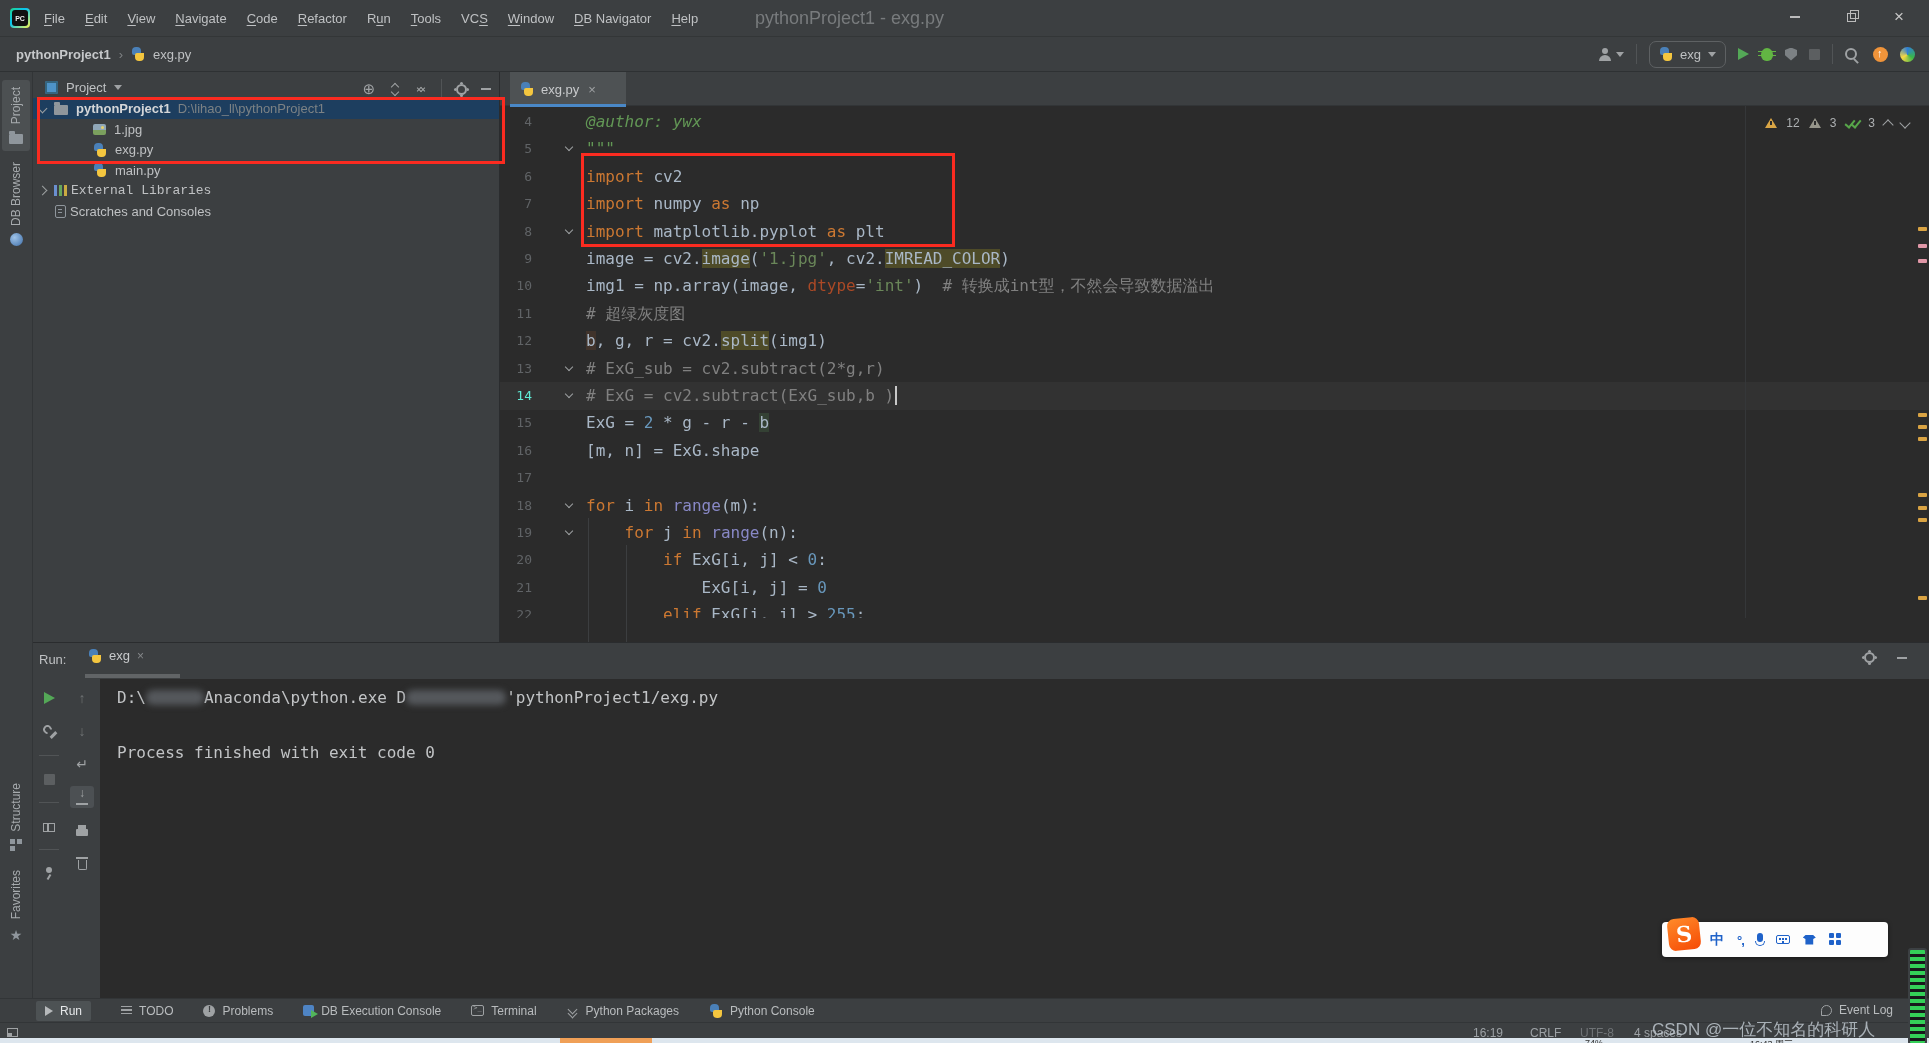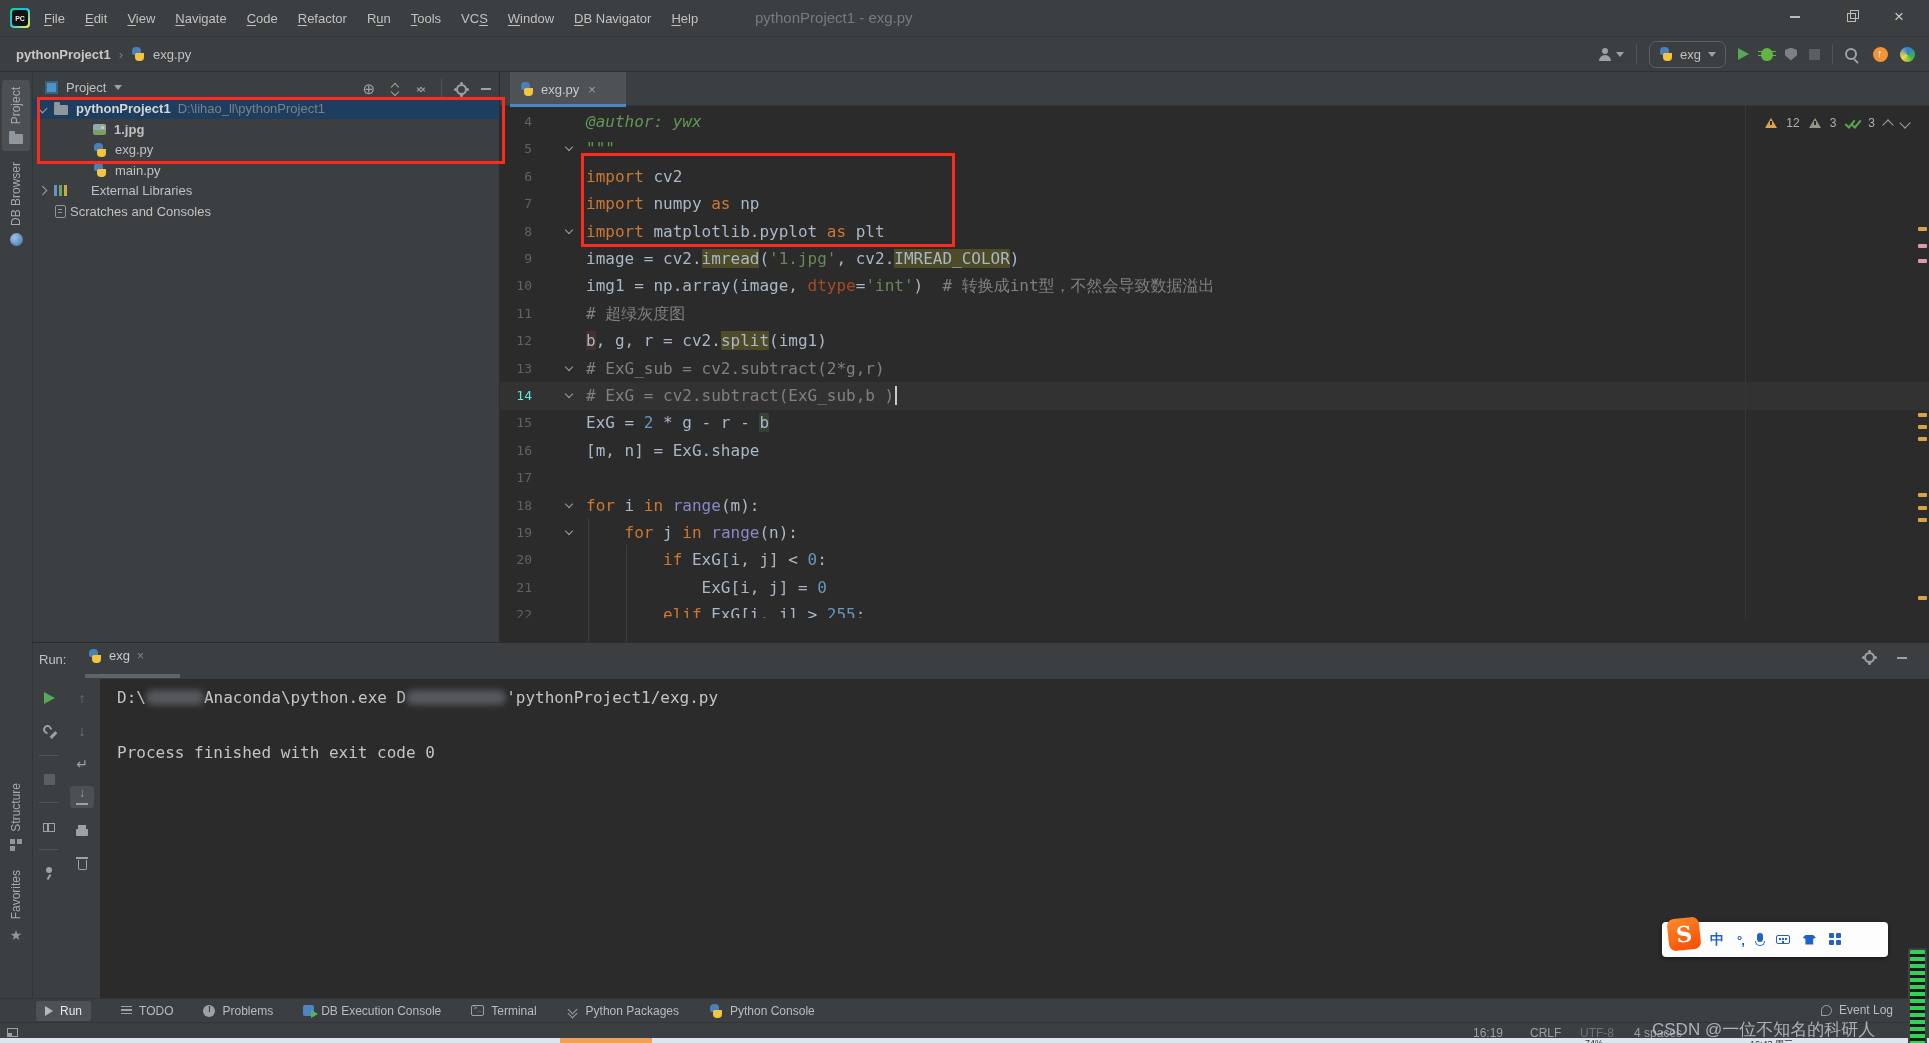--- a/index.html
+++ b/index.html
@@ -5,21 +5,21 @@
   html,body{margin:0;padding:0;background:#2b2b2b;}
   body{position:relative;width:1929px;height:1043px;overflow:hidden;
        font-family:"Liberation Sans",sans-serif;-webkit-font-smoothing:antialiased;}
   .abs{position:absolute;}
   
   #titlebar{position:absolute;left:0;top:0;width:100%;height:36px;background:#3c3f41;display:flex;align-items:center;}
   #navbar{position:absolute;left:0;top:36px;width:100%;height:36px;background:#3c3f41;border-top:1px solid #333637;border-bottom:1px solid #2e3133;box-sizing:border-box;display:flex;align-items:center;}
   #menus{display:flex;gap:20px;margin-left:44px;}
   .menu{font-size:13px;color:#bfc1c3;cursor:default;}
   .menu u{text-decoration:underline;text-underline-offset:2px;}
-  #win-title{position:absolute;left:755px;top:0;height:36px;line-height:36px;font-size:15px;color:#787b7d;}
+  #win-title{position:absolute;left:755px;top:0;height:36px;line-height:36px;font-size:18px;color:#787b7d;}
   #logo{position:absolute;left:10px;top:8px;width:20px;height:20px;border-radius:4px;background:linear-gradient(135deg,#21d789,#07c3f2 40%,#fcf84a);display:flex;align-items:center;justify-content:center;}
   #logo i{width:16px;height:16px;border-radius:3px;background:#111;color:#eee;font-style:normal;font-weight:bold;font-size:7px;display:flex;align-items:center;justify-content:center;}
   .wc{position:absolute;top:0;width:44px;height:34px;display:flex;align-items:center;justify-content:center;}
   .wc-min i{width:10px;height:2px;background:#bbb;}
   .wc-max i{width:9px;height:9px;border:1.5px solid #bbb;box-sizing:border-box;position:relative;}
   .wc-max i::before{content:"";position:absolute;left:2px;top:-4px;width:9px;height:9px;border:1.5px solid #bbb;box-sizing:border-box;}
   .wc-close{font-size:17px;color:#c7c7c7;}
   
   #crumbs{display:flex;align-items:center;gap:8px;margin-left:16px;}
   #crumb-project{font-weight:bold;font-size:13px;color:#c6c8ca;}
@@ -296,21 +296,21 @@
   </div>
   <div id="tree">
       <div class="trow sel" style="top: 0px;">
         <span style="width: 6px; flex: 0 0 auto;"></span>
         <span class="tchev down"></span>
         <span style="width: 8px; flex: 0 0 auto;"></span>
         <span class="ic i-folder"></span>
         <span class="nm b" style="margin-left: 8px;">pythonProject1</span>
         <span class="path">D:\lihao_ll\pythonProject1</span>
       </div>
-      <div class="trow" style="top: 20.5px; font-weight: bold;">
+      <div class="trow" style="top: 20.5px;">
         <span style="width: 52px; flex: 0 0 auto;"></span>
         <span style="width: 8px; flex: 0 0 auto;"></span>
         <span class="ic i-image"></span>
         <span class="nm" style="margin-left: 8px;">1.jpg</span>
       </div>
       <div class="trow" style="top: 41px;">
         <span style="width: 52px; flex: 0 0 auto;"></span>
         <span style="width: 8px; flex: 0 0 auto;"></span>
         <span class="ic i-python"></span>
         <span class="nm" style="margin-left: 8px;">exg.py</span>
@@ -319,21 +319,21 @@
         <span style="width: 52px; flex: 0 0 auto;"></span>
         <span style="width: 8px; flex: 0 0 auto;"></span>
         <span class="ic i-python"></span>
         <span class="nm" style="margin-left: 8px;">main.py</span>
       </div>
       <div class="trow" style="top: 82px;">
         <span style="width: 6px; flex: 0 0 auto;"></span>
         <span class="tchev right"></span>
         <span style="width: 8px; flex: 0 0 auto;"></span>
         <span class="ic i-library"></span>
-        <span class="nm" style="margin-left: 24px;">External Libraries</span>
+        <span class="nm" style="margin-left: 4px; font-family: Liberation Mono, monospace;">External Libraries</span>
       </div>
       <div class="trow" style="top: 102.5px;">
         <span style="width: 6px; flex: 0 0 auto;"></span>
         <span style="width: 8px; flex: 0 0 auto;"></span>
         <span style="width: 8px; flex: 0 0 auto;"></span>
         <span class="ic i-scratch"></span>
         <span class="nm" style="margin-left: 4px;">Scratches and Consoles</span>
       </div>
     </div>
 </div>
@@ -374,21 +374,21 @@
         <span class="ln">7</span>
         <span class="ct"><span class="c-kw">import</span><span class="c-txt"> numpy </span><span class="c-kw">as</span><span class="c-txt"> np</span></span>
       </div>
       <div class="cl" style="top: 111.6px;">
         <span class="ln">8</span>
         <span class="fold"></span>
         <span class="ct"><span class="c-kw">import</span><span class="c-txt"> matplotlib.pyplot </span><span class="c-kw">as</span><span class="c-txt"> plt</span></span>
       </div>
       <div class="cl" style="top: 139px;">
         <span class="ln">9</span>
-        <span class="ct"><span class="c-txt">image = cv2.</span><span class="c-txt hl-o">imread</span><span class="c-txt">(</span><span class="c-str">'1.jpg'</span><span class="c-txt">, cv2.</span><span class="c-txt hl-o">IMREAD_COLOR</span><span class="c-txt">)</span></span>
+        <span class="ct"><span class="c-txt">image = cv2.</span><span class="c-txt hl-o">image</span><span class="c-txt">(</span><span class="c-str">'1.jpg'</span><span class="c-txt">, cv2.</span><span class="c-txt hl-o">IMREAD_COLOR</span><span class="c-txt">)</span></span>
       </div>
       <div class="cl" style="top: 166.4px;">
         <span class="ln">10</span>
         <span class="ct"><span class="c-txt">img1 = np.array(image, </span><span class="c-par">dtype</span><span class="c-txt">=</span><span class="c-str">'int'</span><span class="c-txt">)  </span><span class="c-com"># 转换成int型，不然会导致数据溢出</span></span>
       </div>
       <div class="cl" style="top: 193.8px;">
         <span class="ln">11</span>
         <span class="ct"><span class="c-com"># 超绿灰度图</span></span>
       </div>
       <div class="cl" style="top: 221.2px;">

